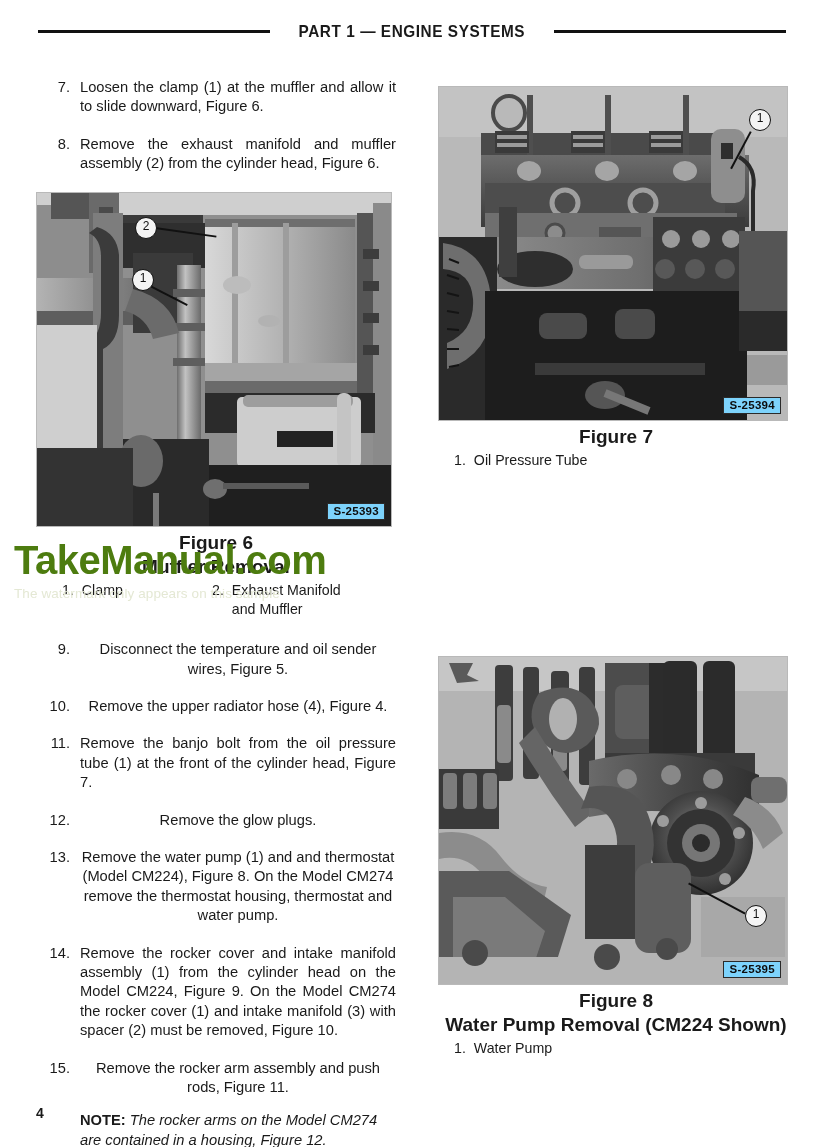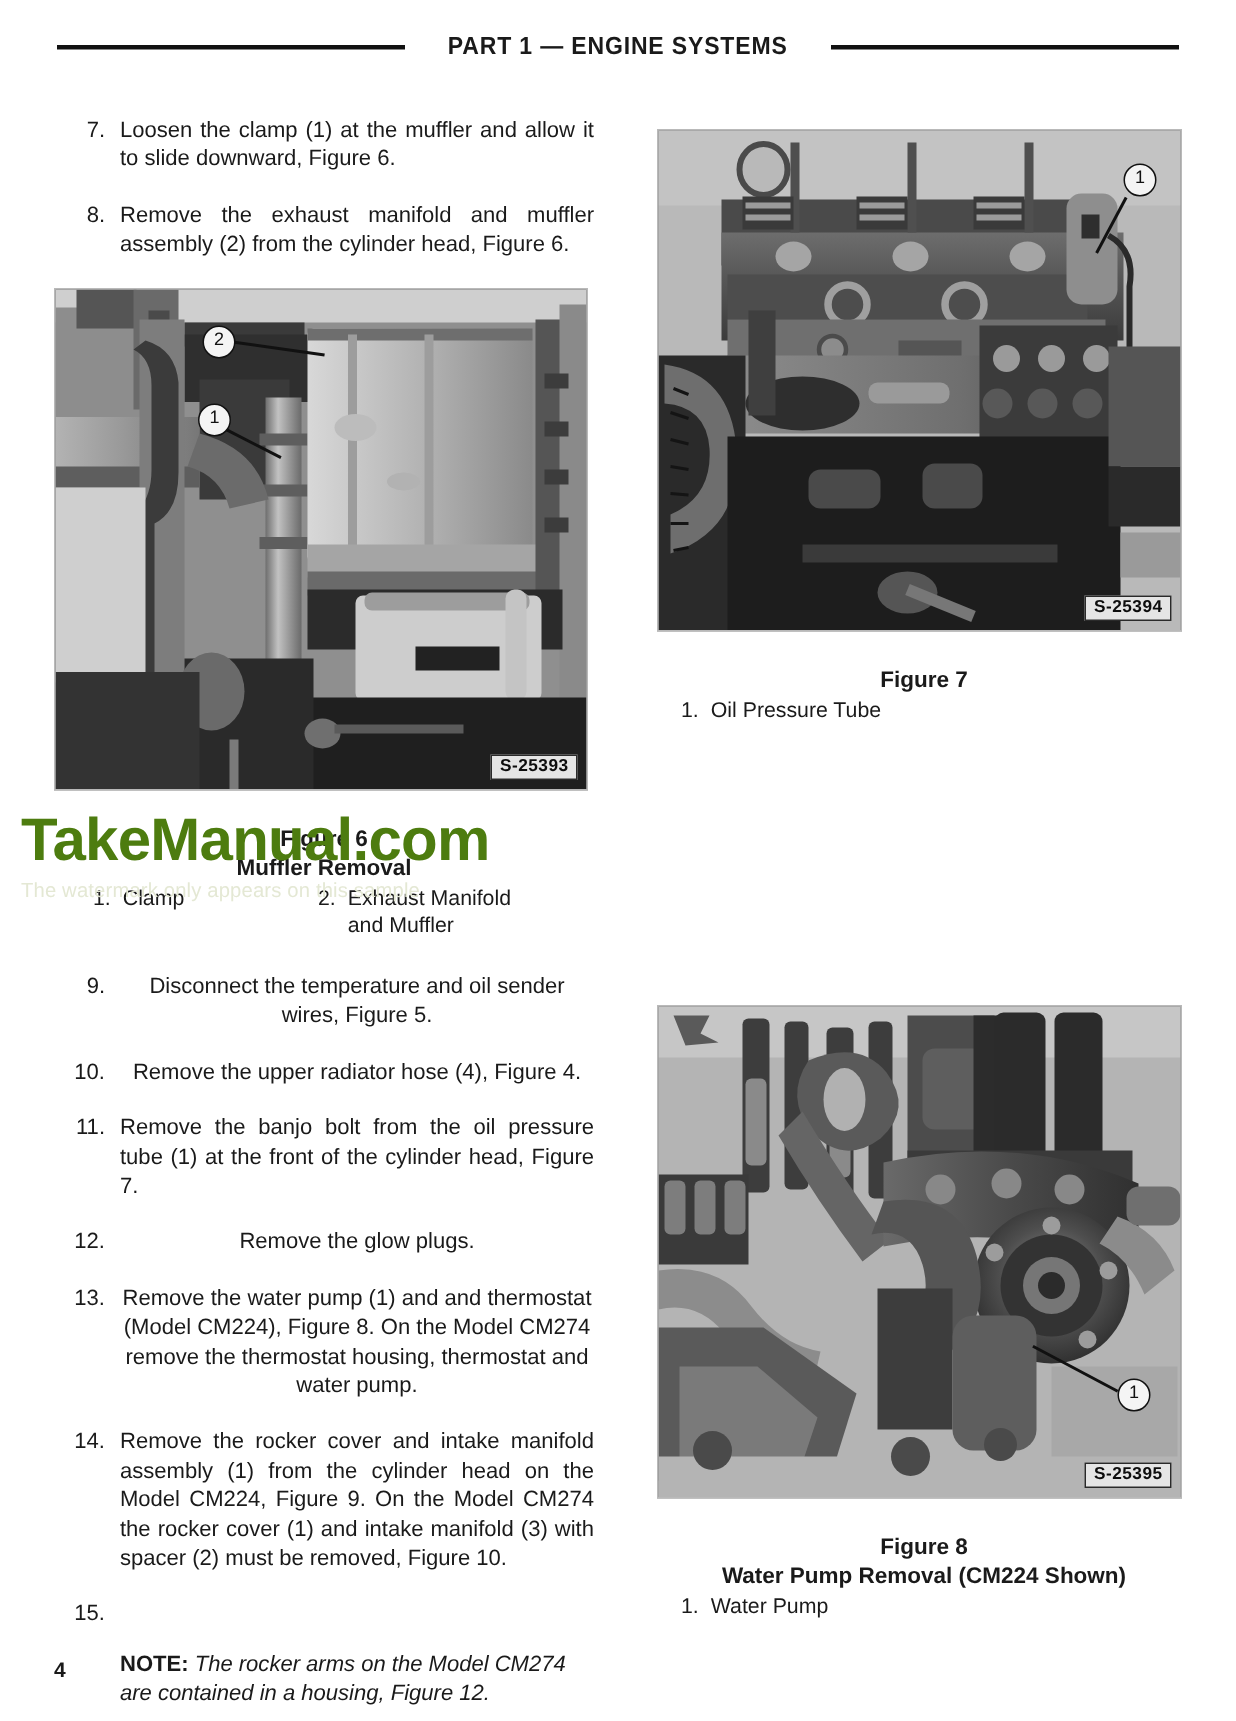--- a/index.html
+++ b/index.html
@@ -99,21 +99,21 @@
   .photo {
     position: relative;
     overflow: hidden;
     border: 1px solid #b9b9b9;
     background: #8d8d8d;
   }
   .photo .sticker {
     position: absolute;
     right: 6px;
     bottom: 6px;
-    background: #e5e5e5;
+    background: #7dd3fc;
     color: #0d0d0d;
     font-size: 11.5px;
     font-weight: bold;
     letter-spacing: 0.3px;
     padding: 1px 5px 2px 5px;
     border: 1px solid #2a2a2a;
     font-family: "Liberation Sans", sans-serif;
     z-index: 7;
     text-align: right;
   }
@@ -135,24 +135,24 @@
     position: absolute;
     height: 1.5px;
     background: #111;
     transform-origin: 0 50%;
     z-index: 7;
   }
 
   
   .caption {
     text-align: center;
-    font-size: 15px;
+    font-size: 19px;
     font-weight: bold;
     line-height: 1.28;
-    margin-top: 23px;
+    margin-top: 4px;
   }
   .legend {
     font-weight: normal;
     font-size: 14.2px;
     line-height: 1.3;
     margin-top: 2px;
     position: relative;
   }
   .legend-single {
     text-align: left;
@@ -348,20 +348,21 @@
     <div class="body">Remove the water pump (1) and and thermostat (Model CM224), Figure 8. On the Model CM274 remove the thermostat housing, thermostat and water pump.</div>
   </div>
 
   <div class="step">
     <div class="num">14.</div>
     <div class="body">Remove  the rocker cover and intake manifold assembly (1) from the cylinder head on the Model CM224, Figure 9. On the Model CM274 the rocker cover (1) and intake manifold (3) with spacer (2) must be removed, Figure 10.</div>
   </div>
 
   <div class="step loose">
     <div class="num">15.</div>
+    <div class="body">Remove the rocker arm assembly and push rods, Figure 11.</div>
   </div>
 
   <div class="note-block">
     <span class="note-label">NOTE:</span>
     <span class="note-text">The rocker arms on the Model CM274 are contained in a housing, Figure 12.</span>
   </div>
 </div>
 
 <div class="col-right">
 

